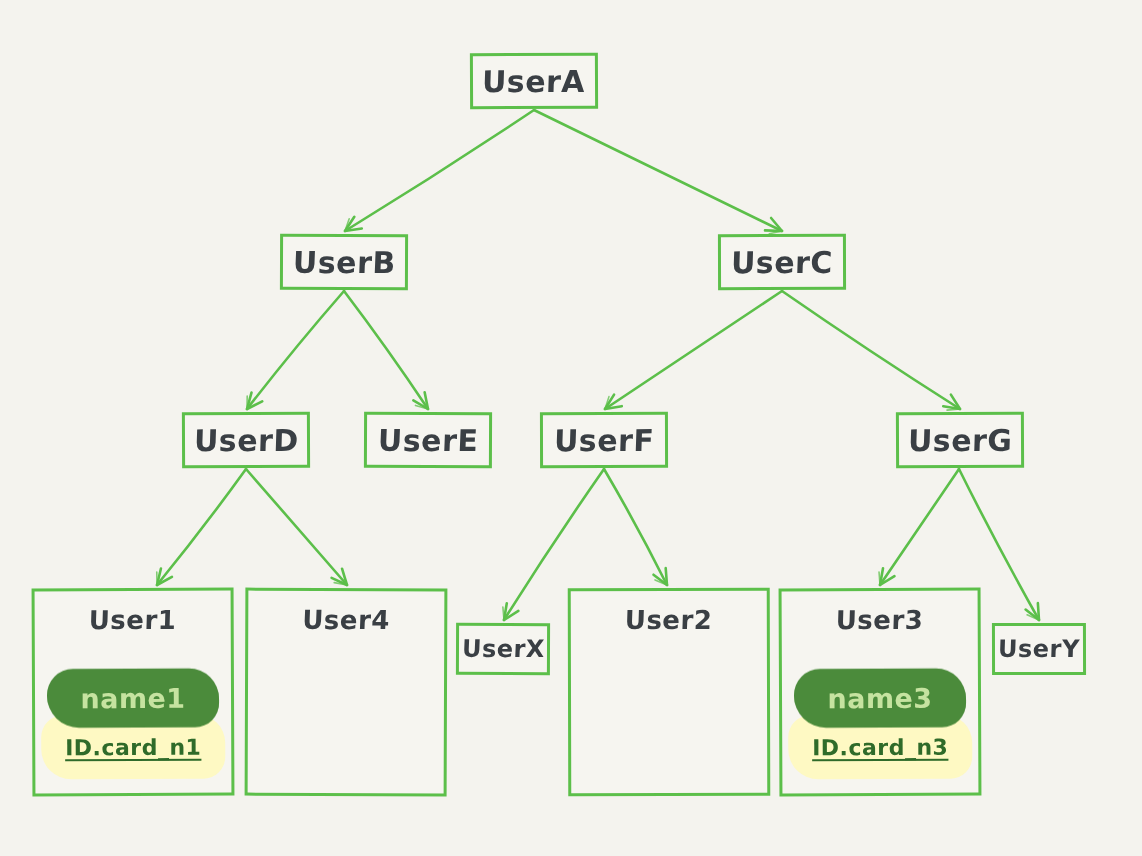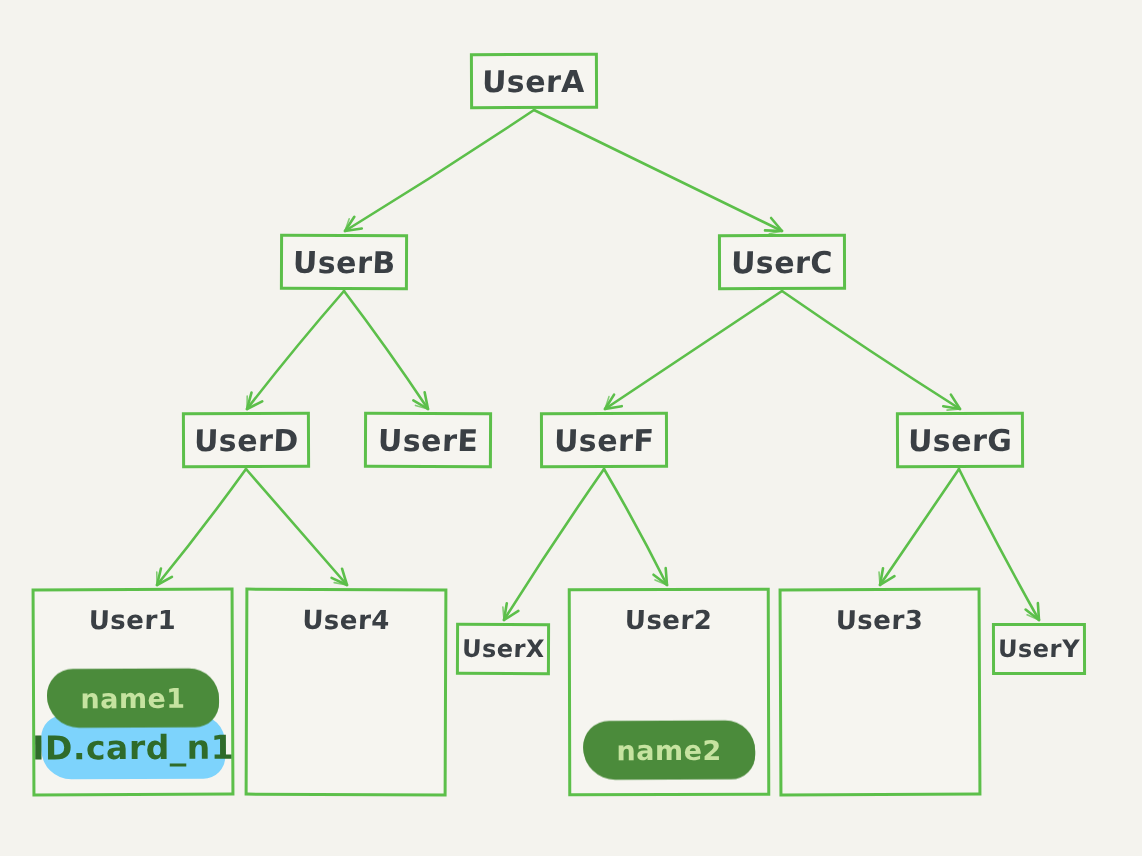--- a/index.html
+++ b/index.html
@@ -86,29 +86,30 @@
     color: #c6e3a0;
     font-size: 27px;
     height: 58px;
     border-radius: 26px 30px 24px 32px;
     width: 88%;
     position: relative;
     z-index: 2;
     box-shadow: 0 1px 0 rgba(75,139,59,0.55), 0 -1px 0 rgba(75,139,59,0.35);
   }
   .pill-id {
-    background: #7dd3fc;
+    background: #fef9c3;
     color: #2f6b2a;
-    font-size: 33px;
+    font-size: 22px;
     height: 64px;
     border-radius: 22px 28px 22px 30px;
     width: 94%;
     margin-top: -12px;
     position: relative;
     z-index: 1;
+    text-decoration: underline;
     text-decoration-thickness: 2px;
     text-underline-offset: 4px;
   }
 
   
   .j1 { transform: rotate(-0.25deg); }
   .j2 { transform: rotate(0.22deg); }
   .j3 { transform: rotate(-0.15deg); }
 </style>
 </head>
@@ -213,21 +214,24 @@
           <div class="pill pill-name">name1</div>
           <div class="pill pill-id">ID.card_n1</div>
         </div>
       </div>
       <div class="card j2" style="left: 245px; top: 588px; width: 202px; height: 208px;">
         <div class="card-title">User4</div>
       </div>
       <div class="card j3" style="left: 568px; top: 588px; width: 202px; height: 208px;">
         <div class="card-title">User2</div>
         <div class="pills">
-          <div class="pill pill-name">name2</div>
         </div>
       </div>
       <div class="card j1" style="left: 779px; top: 588px; width: 202px; height: 208px;">
         <div class="card-title">User3</div>
+        <div class="pills">
+          <div class="pill pill-name">name3</div>
+          <div class="pill pill-id">ID.card_n3</div>
+        </div>
       </div>
     </div>
 
 </div>
 
 </body></html>

